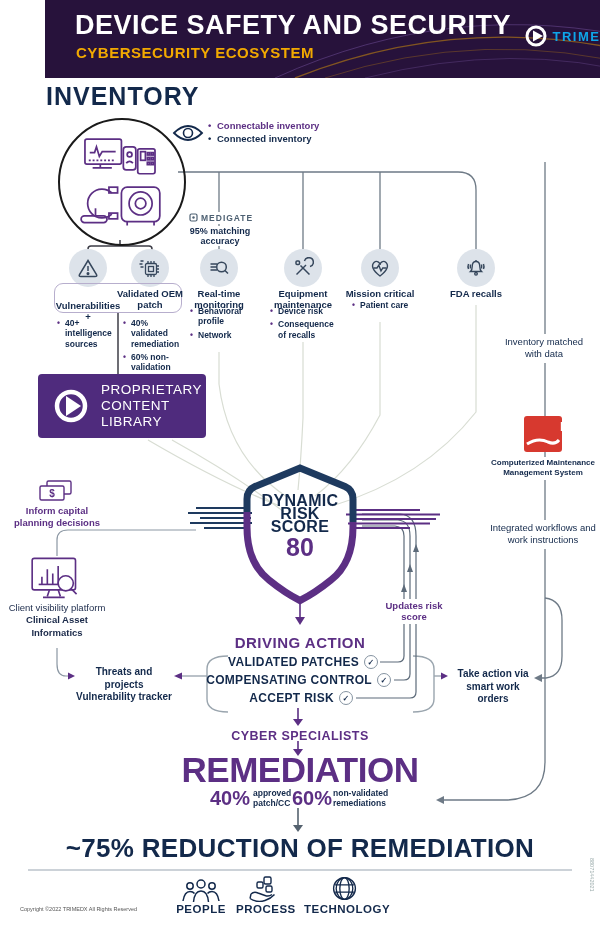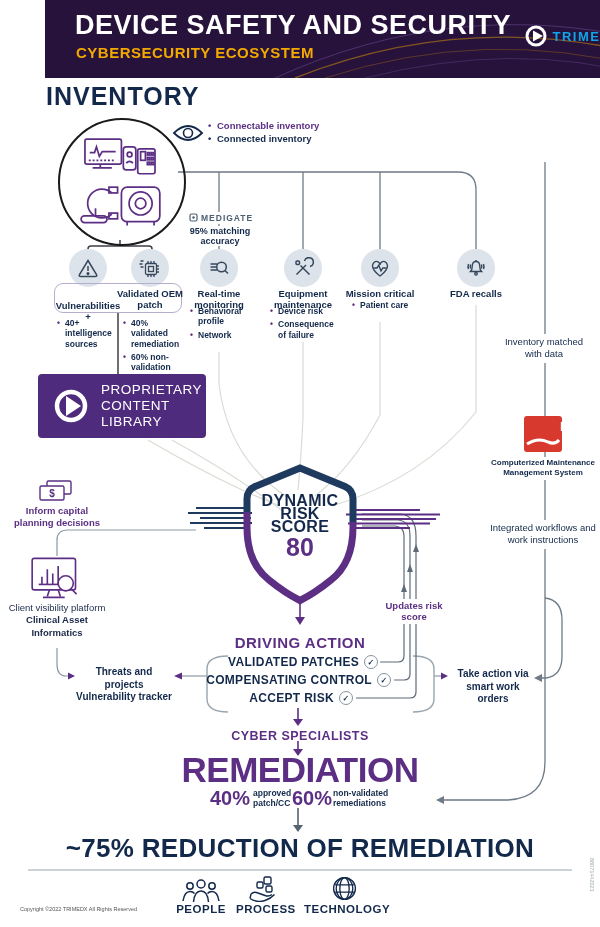--- a/index.html
+++ b/index.html
@@ -258,21 +258,21 @@
   <div class="bullets" style="left:123px;top:318px;width:58px">
     <div class="bu"><span>40% validated remediation</span></div>
     <div class="bu"><span>60% non-validation</span></div>
   </div>
   <div class="bullets" style="left:190px;top:306px;width:62px">
     <div class="bu"><span>Behavioral profile</span></div>
     <div class="bu"><span>Network</span></div>
   </div>
   <div class="bullets" style="left:270px;top:306px;width:68px">
     <div class="bu"><span>Device risk</span></div>
-    <div class="bu"><span>Consequence of failure</span></div>
+    <div class="bu"><span>Consequence of recalls</span></div>
   </div>
   <div class="bullets" style="left:352px;top:300px;width:62px">
     <div class="bu"><span>Patient care</span></div>
   </div>
 
   <div class="lib">
     <svg width="42" height="42">
       <circle cx="21" cy="21" r="14" stroke="#fff" stroke-width="4.5" fill="none"></circle>
       <polygon points="16,11 31,21 16,31" fill="#fff"></polygon>
     </svg>

